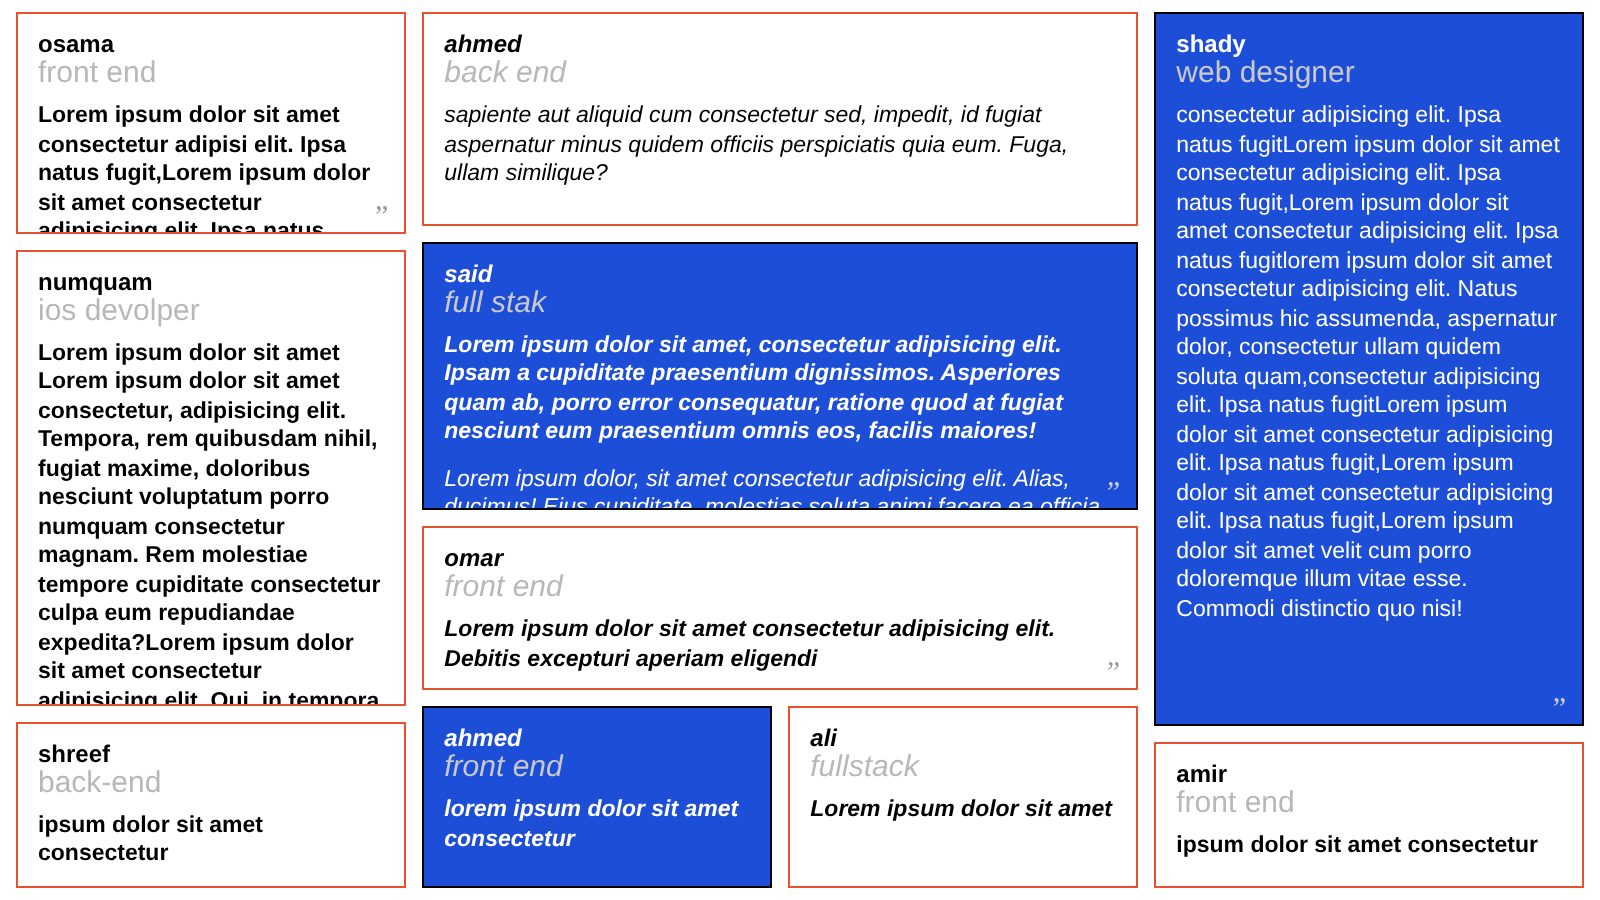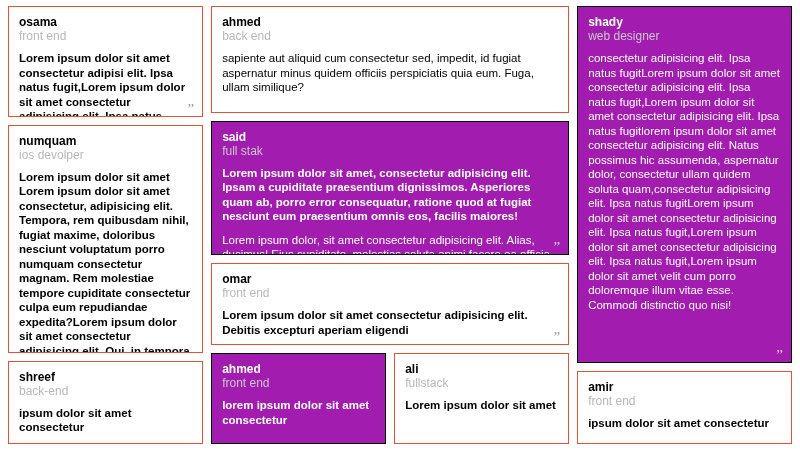--- a/index.html
+++ b/index.html
@@ -25,44 +25,44 @@
     display: flex;
     gap: 8px;
     height: 438px;
   }
   .col {
     display: flex;
     flex-direction: column;
     gap: 8px;
   }
   .col-a { width: 198px; }
-  .col-b { width: 358px; }
+  .col-b { width: 358px; font-style: italic; }
   .col-c { width: 218px; }
 
   .card {
     position: relative;
     box-sizing: border-box;
     border: 1px solid #e8522f;
     padding: 8px 10px 16px 10px;
     background: #ffffff;
     overflow: hidden;
   }
   .card.dark {
-    background: #a21caf;
+    background: #1d4ed8;
     color: #ffffff;
     border-color: #000000;
   }
   .name {
     font-size: 12px;
     font-weight: bold;
     line-height: 14px;
     margin: 0 0 1px 0;
   }
   .role {
-    font-size: 12px;
+    font-size: 15px;
     line-height: 13px;
     color: #b8b8b8;
     margin: 0 0 8px 0;
   }
   .card.dark .role { color: #c9c9c9; }
   .para {
     font-size: 11.5px;
     line-height: 14.5px;
     margin: 0 0 9px 0;
   }

